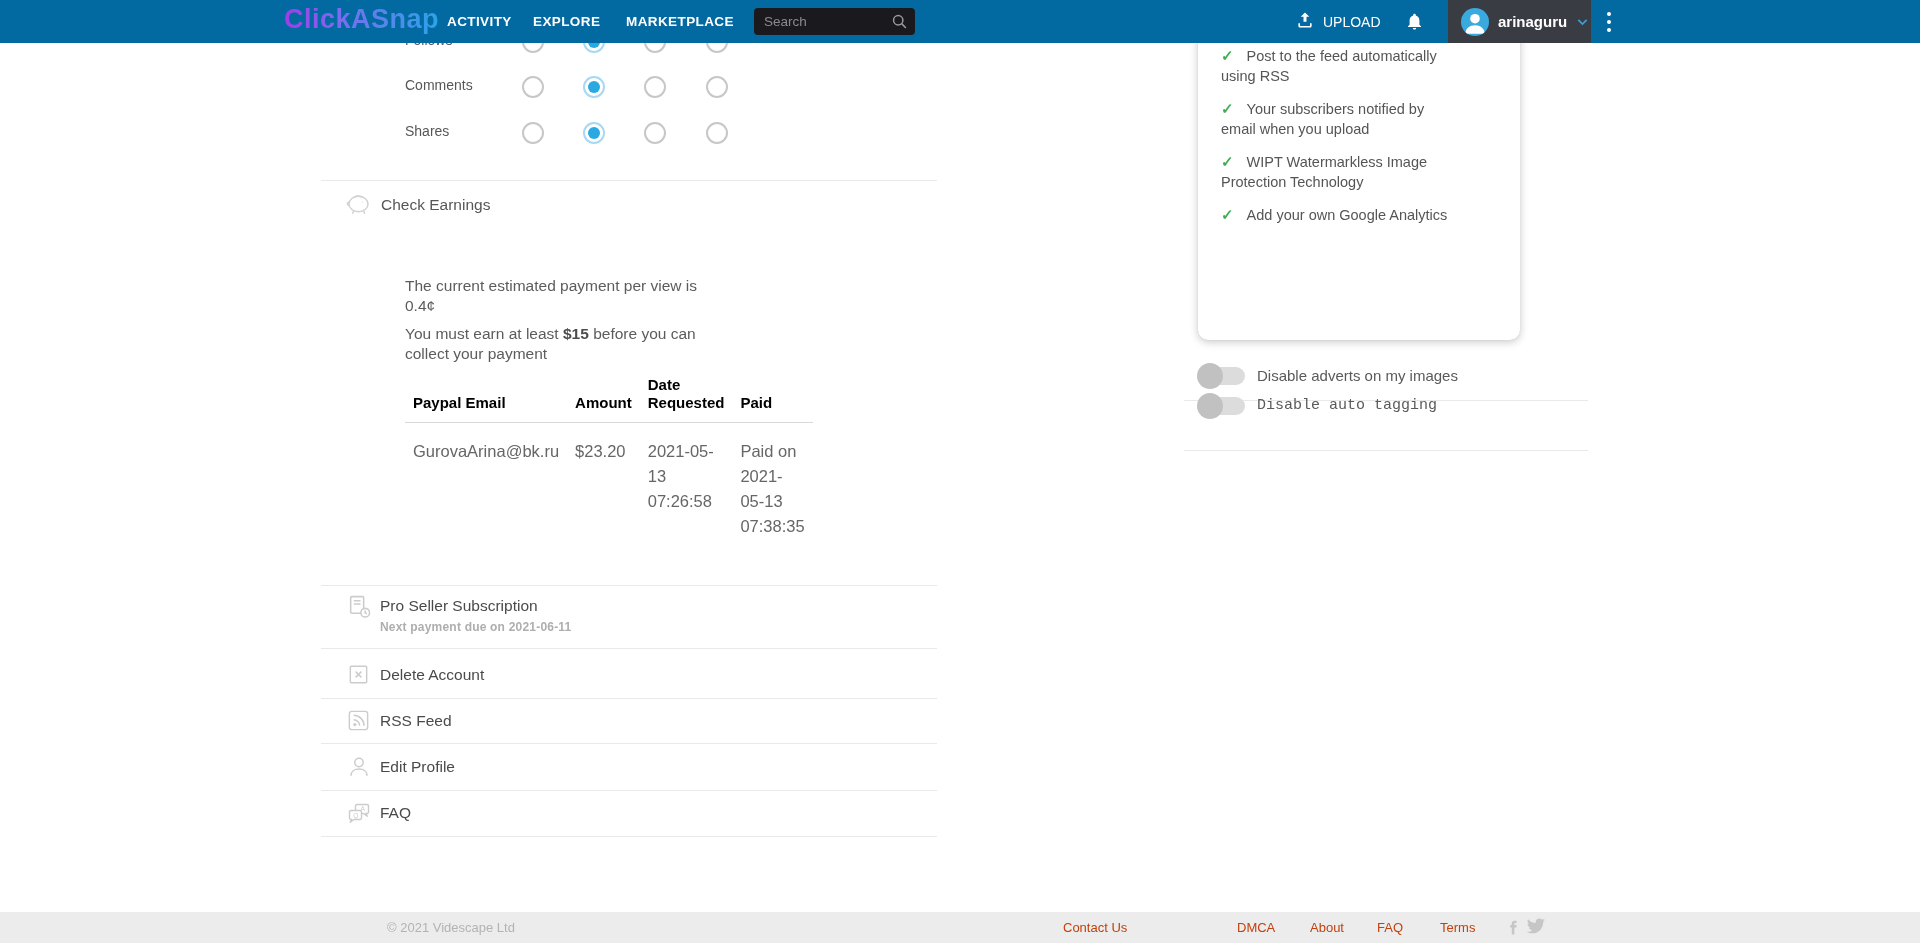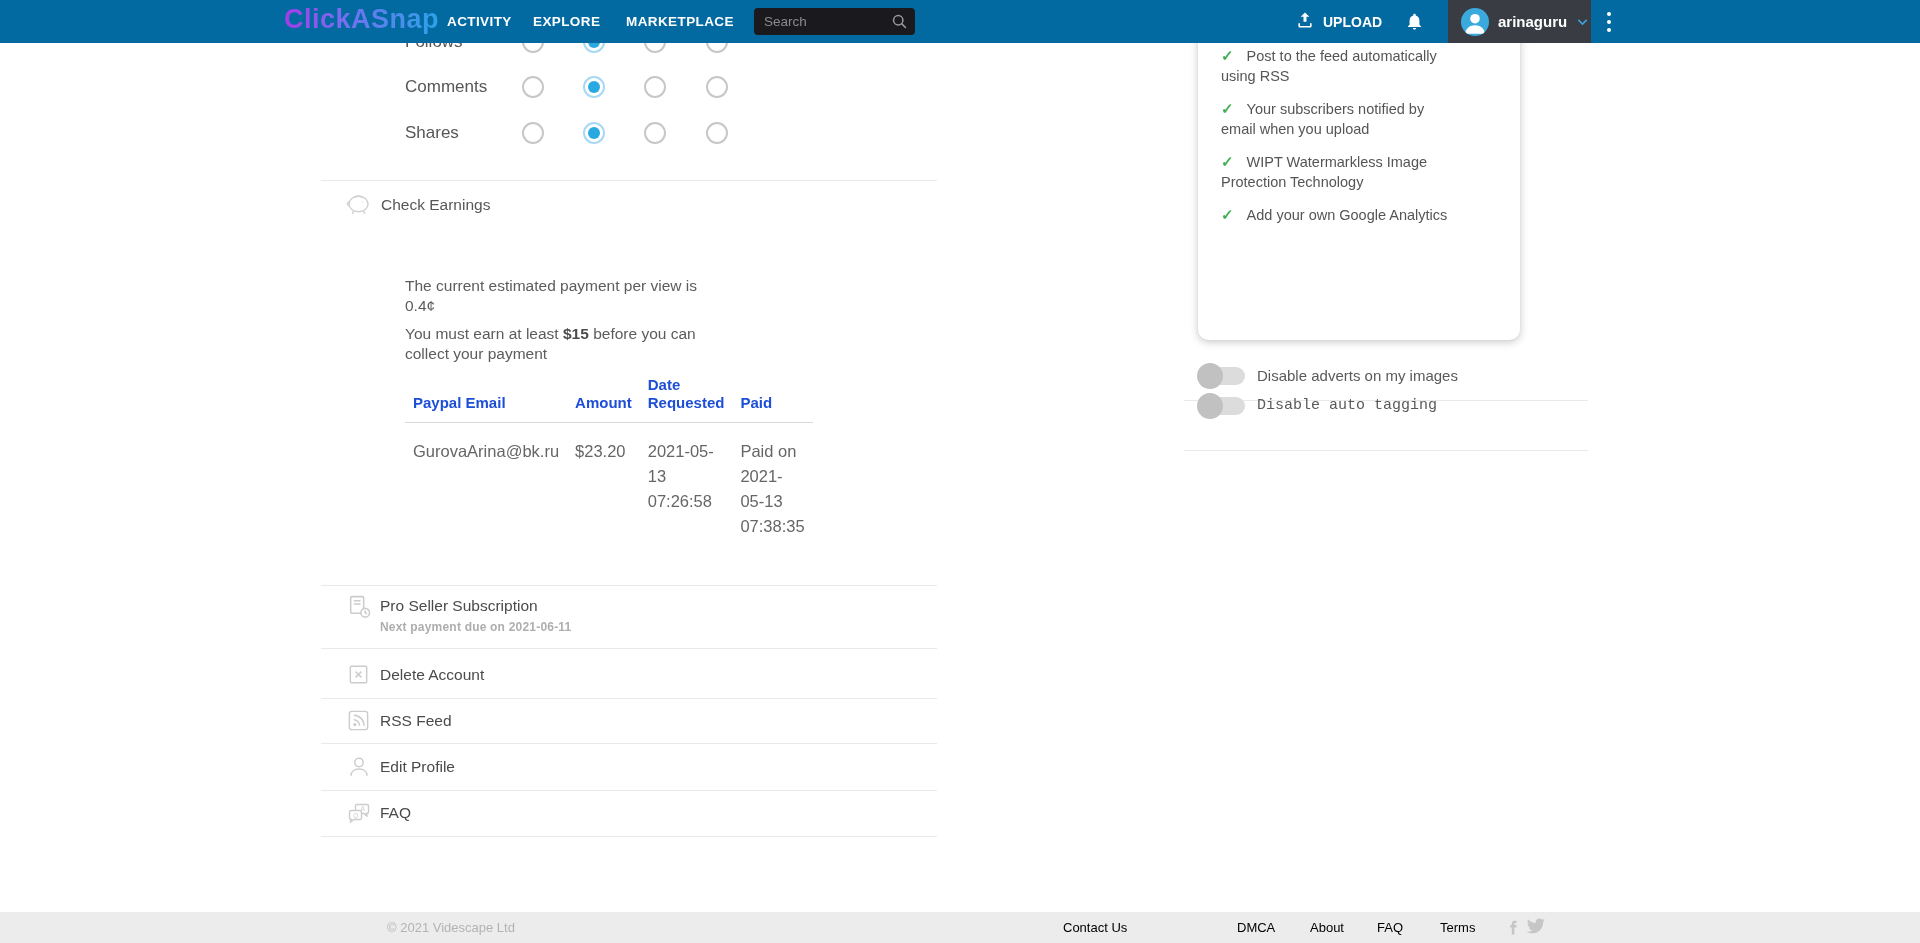--- a/index.html
+++ b/index.html
@@ -11,48 +11,48 @@
         background:linear-gradient(90deg,#a43ae8 0%,#7b6bf0 35%,#2aa4e8 100%);
         -webkit-background-clip:text;background-clip:text;color:transparent;letter-spacing:0.5px;cursor:pointer;}
   .nav-link{position:absolute;top:0;height:43px;line-height:43px;color:#fff;font-size:13.5px;font-weight:bold;letter-spacing:0.4px;cursor:pointer;}
   .nav-link.l1{left:447px;} .nav-link.l2{left:533px;} .nav-link.l3{left:626px;}
   .searchbox{position:absolute;left:754px;top:8px;width:161px;height:27px;background:#1a1a1e;border-radius:4px;}
   .searchbox input{position:absolute;left:0;top:0;width:130px;height:27px;background:transparent;border:none;outline:none;
         padding:0 0 0 10px;color:#cfcfcf;font-size:13.5px;font-family:"Liberation Sans",sans-serif;}
   .searchbox input::placeholder{color:#8b8b8b;}
   .search-ico{position:absolute;right:7px;top:5px;}
   .upload{position:absolute;left:1295px;top:0;height:43px;display:flex;align-items:center;gap:8px;color:#fff;cursor:pointer;}
-  .upload .lbl{font-size:14px;font-weight:bold;}
+  .upload .lbl{font-size:14px;font-weight:normal;}
   .bell{position:absolute;left:1405px;top:11px;cursor:pointer;}
   .userblock{position:absolute;left:1448px;top:0;width:143px;height:43px;background:#393c43;display:flex;align-items:center;cursor:pointer;}
   .avatar{width:28px;height:28px;border-radius:50%;background:#3aa9dd;margin-left:13px;overflow:hidden;flex:none;}
   .uname{margin-left:9px;font-size:15px;font-weight:bold;color:#fff;}
   .chev{margin-left:9px;display:flex;}
   .kebab{position:absolute;left:1606px;top:11px;cursor:pointer;}
 
   
   .radio-row{position:absolute;left:405px;width:420px;height:24px;}
-  .radio-row .rlabel{position:absolute;left:0;top:1px;font-size:17px;color:#575757;}
+  .radio-row .rlabel{position:absolute;left:0;top:1px;font-size:14px;color:#575757;}
   .radio{position:absolute;top:0;width:22px;height:22px;border-radius:50%;border:2px solid #c7c7c7;box-sizing:border-box;background:#fff;cursor:pointer;}
   .radio.sel{border-color:#a8d8f2;}
   .radio.sel::after{content:'';position:absolute;left:3px;top:3px;width:12px;height:12px;border-radius:50%;background:#29a9e2;}
   .r0{left:117px;} .r1{left:178px;} .r2{left:239px;} .r3{left:301px;}
   .row-follows{top:31px;} .row-comments{top:76px;} .row-shares{top:122px;}
 
   .divider{position:absolute;left:321px;width:616px;height:1px;background:#e9e9e9;}
 
   .section-head{position:absolute;left:344px;top:189px;display:flex;align-items:center;cursor:pointer;}
   .section-head .shlabel{margin-left:9px;font-size:15.5px;color:#575757;}
 
   .para{position:absolute;left:405px;width:300px;font-size:15.5px;line-height:19.5px;color:#5c5c5c;}
   .para b{color:#4c4c4c;}
   .p1{top:228px;} .p2{top:276px;} .p3{top:324px;}
 
   table.pay{position:absolute;left:405px;top:376px;border-collapse:collapse;table-layout:fixed;}
-  table.pay th{font-size:15px;color:#1d4ed8;text-align:left;vertical-align:bottom;
+  table.pay th{font-size:15px;color:#000000;text-align:left;vertical-align:bottom;
        padding:0 8px 10px 8px;border-bottom:1px solid #d9d9d9;line-height:18px;margin-top:29px;}
   table.pay td{font-size:16.5px;color:#666;vertical-align:top;padding:16px 8px 0 8px;line-height:25px;}
   .c1{width:156px;} .c2{width:56px;} .c3{width:74px;} .c4{width:68px;}
 
   .menu-item{position:absolute;left:321px;width:616px;cursor:pointer;}
   .menu-item .micon{position:absolute;left:25px;top:0;}
   .menu-item .mlabel{position:absolute;left:59px;top:4px;font-size:15.5px;color:#4a4a4a;}
   .menu-item .msub{position:absolute;left:59px;top:27px;font-size:12px;font-weight:bold;color:#aeaeae;letter-spacing:0.2px;}
   .mi-pro{top:593px;} .mi-del{top:662px;} .mi-rss{top:708px;} .mi-edit{top:754px;} .mi-faq{top:800px;}
 
@@ -65,21 +65,21 @@
   .toggle-row{position:absolute;left:1184px;width:404px;height:40px;}
   .tr1{top:356px;} .tr2{top:386px;font-family:Liberation Mono, monospace;}
   .toggle{position:absolute;left:15px;top:11px;width:46px;height:18px;border-radius:9px;background:#dcdcdc;cursor:pointer;}
   .toggle::before{content:'';position:absolute;left:-2px;top:-4px;width:26px;height:26px;border-radius:50%;background:#c1c1c1;}
   .tlabel{position:absolute;left:73px;top:11px;font-size:15px;color:#5a5a5a;}
   .tdiv1{top:400px;left:1184px;width:404px;} .tdiv2{top:450px;left:1184px;width:404px;}
 
   
   .footer{position:absolute;left:0;top:912px;width:1920px;height:43px;background:#ececec;text-align:center;}
   .footer .copy{position:absolute;left:387px;top:0;line-height:31px;font-size:13px;color:#b3b3b3;}
-  .flink{position:absolute;top:0;line-height:31px;font-size:13px;color:#000000;cursor:pointer;}
+  .flink{position:absolute;top:0;line-height:31px;font-size:13px;color:#c2410c;cursor:pointer;}
   .f1{left:1063px;} .f2{left:1157px;margin-top:48px;} .f3{left:1237px;} .f4{left:1310px;} .f5{left:1377px;} .f6{left:1440px;}
   .fsocial{position:absolute;top:6px;cursor:pointer;}
   .fb{left:1504px;} .tw{left:1526px;}
 </style>
 </head>
 <body>
 
 <div id="app">
 
   <div class="navbar">

